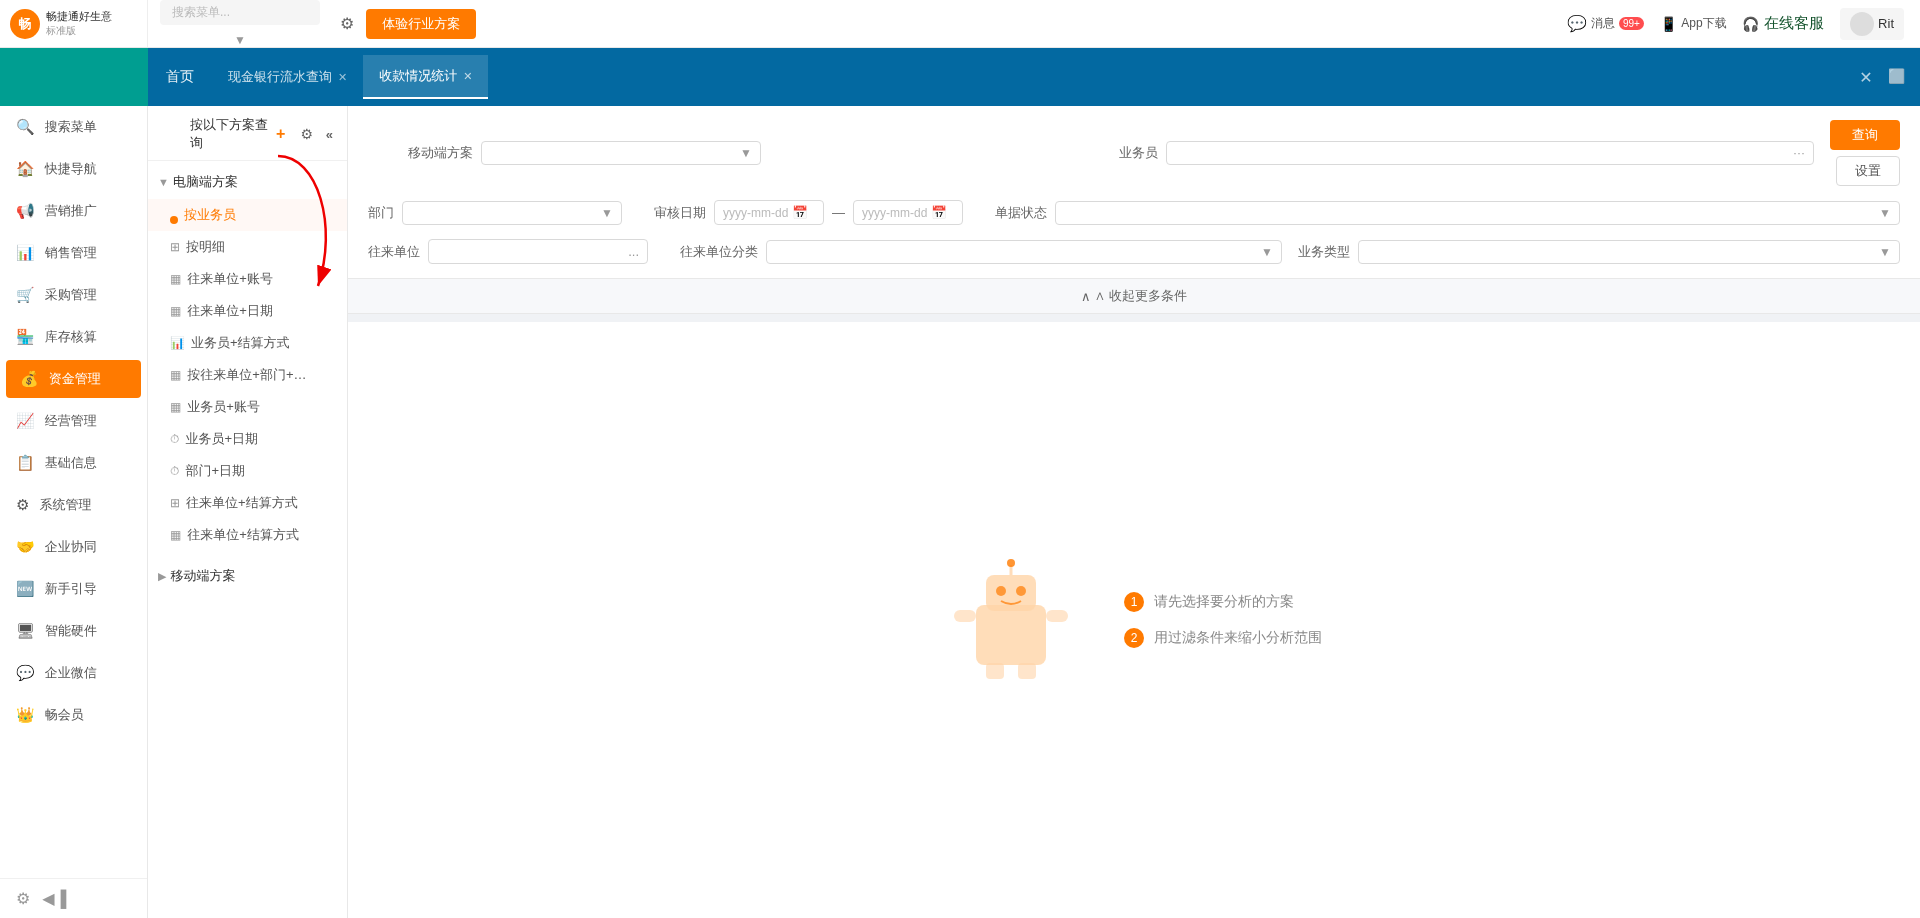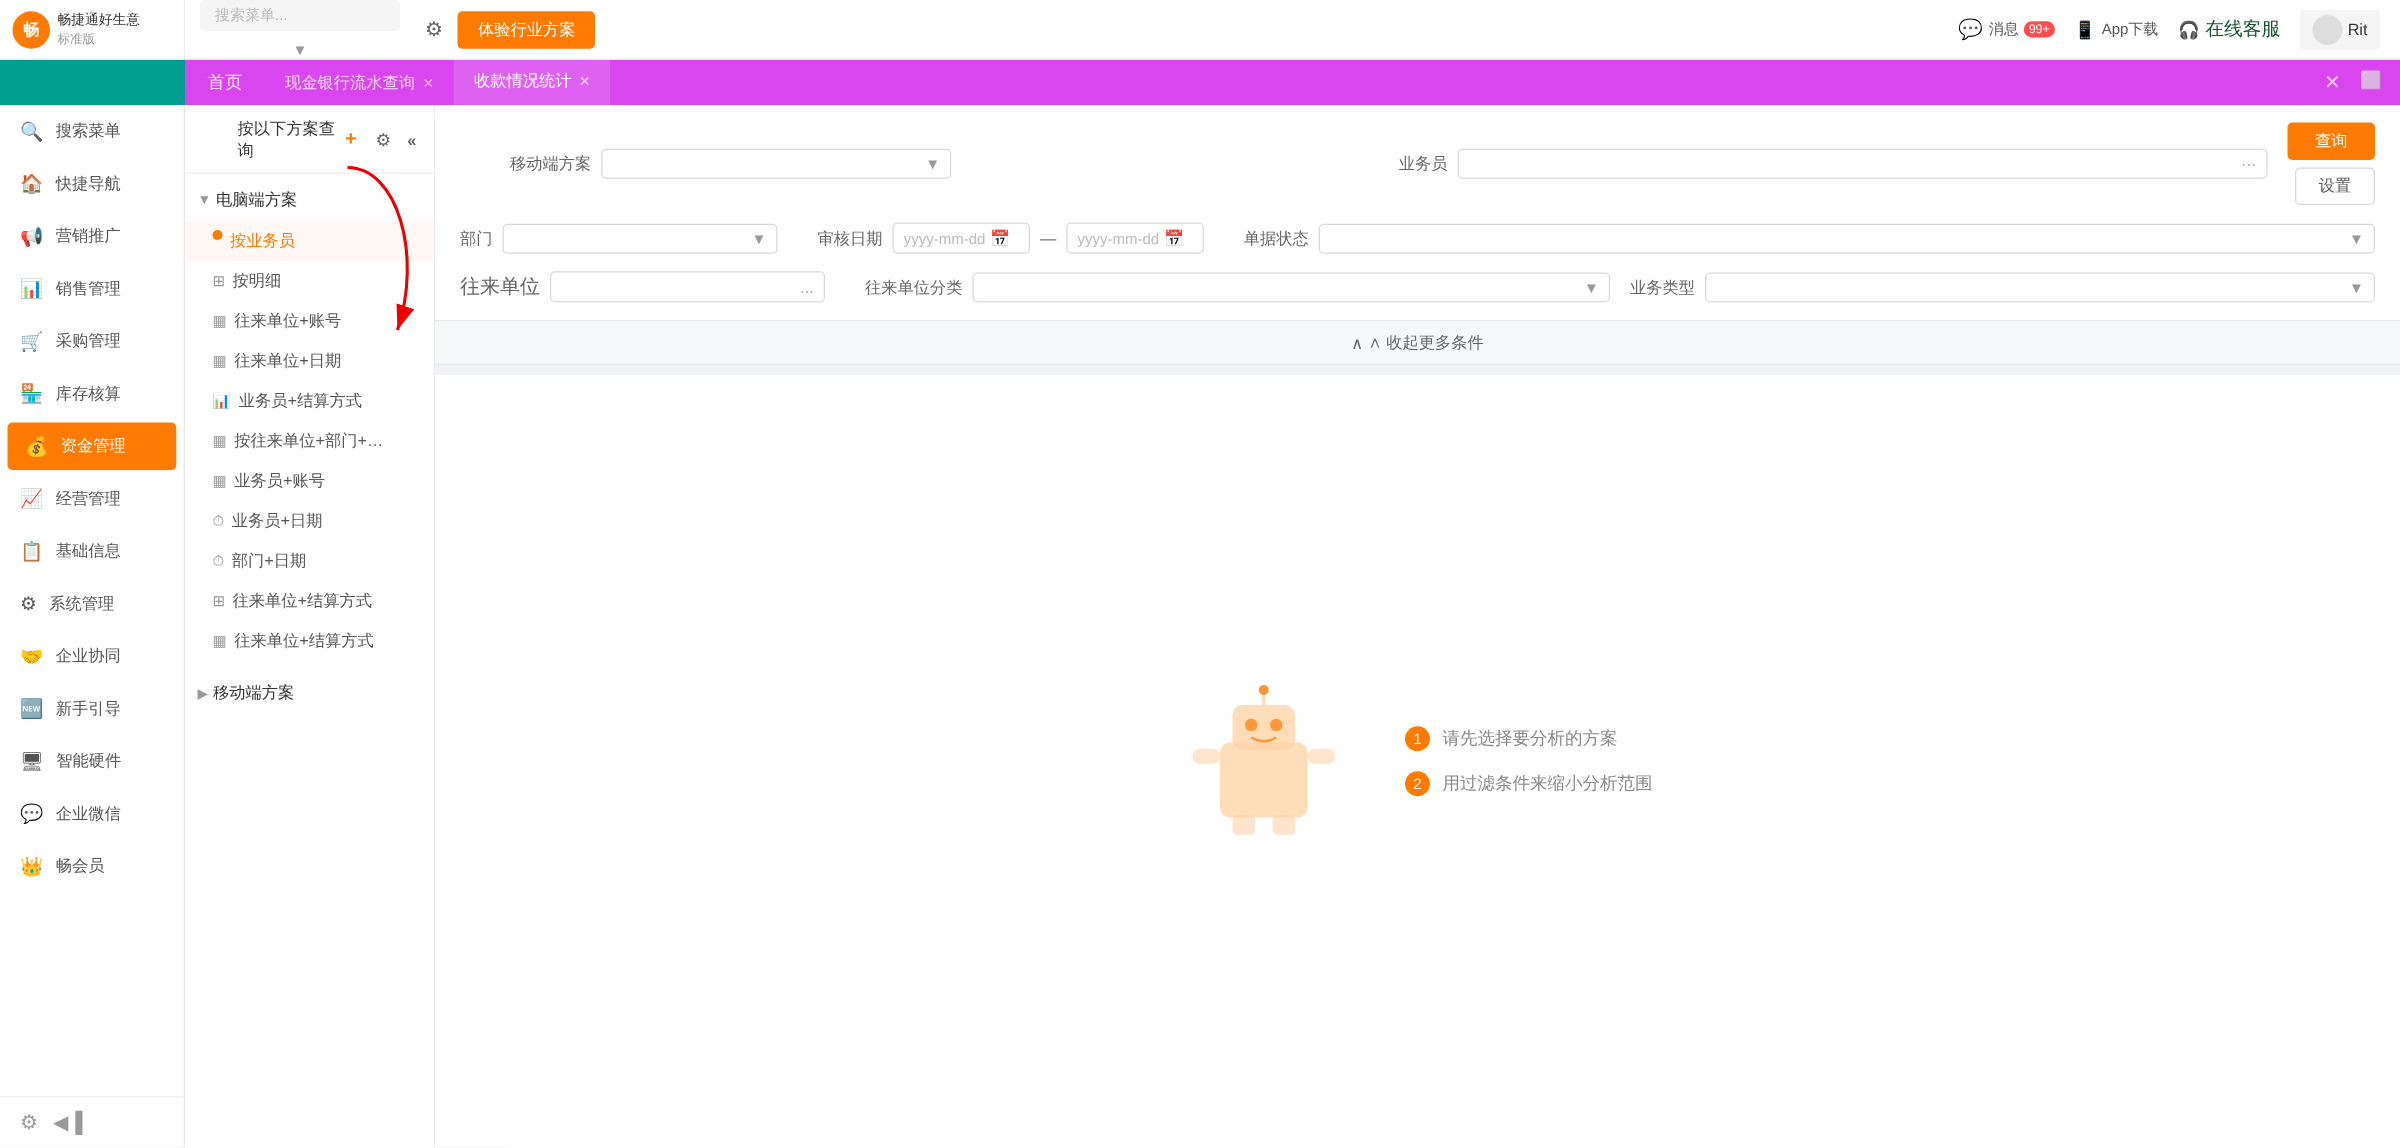--- a/index.html
+++ b/index.html
@@ -45,21 +45,21 @@
       <span style="font-size:14px;">🎧</span>
       <span style="font-size:15px;color:#14532d;font-family:Liberation Mono, monospace;">在线客服</span>
     </div>
     <div style="display:flex;align-items:center;gap:4px;cursor:pointer;background:#f5f5f5;border-radius:4px;padding:4px 10px;">
       <div style="width:24px;height:24px;background:#ddd;border-radius:50%;"></div>
       <span style="font-size:13px;color:#333;">Rit</span>
     </div>
   </div>
 </div>
 
-<div style="background:#d946ef;display:flex;align-items:center;height:36px;flex-shrink:0;">
+<div style="background:#0369a1;display:flex;align-items:center;height:58px;flex-shrink:0;">
   <div style="width:148px;flex-shrink:0;display:flex;align-items:center;justify-content:center;height:100%;background:#009e91;"></div>
 
   <div style="display:flex;align-items:center;height:100;">
     <div style="height:44px;display:flex;align-items:center;padding:0 18px;color:rgba(255,255,255,0.9);cursor:pointer;font-size:14px;">
       <span>首页</span>
     </div>
     <div style="height:44px;display:flex;align-items:center;padding:0 16px;color:rgba(255,255,255,0.8);cursor:pointer;font-size:13px;gap:6px;">
       <span>现金银行流水查询</span>
       <span style="font-size:11px;color:rgba(255,255,255,0.6);cursor:pointer;">✕</span>
     </div>
@@ -164,21 +164,21 @@
             <span style="cursor:pointer;color:#666;font-size:13px;padding:2px 4px;font-weight:bold;">«</span>
           </div>
         </div>
 
         <div style="padding:4px 0;">
           <div style="display:flex;align-items:center;gap:4px;padding:8px 10px;cursor:pointer;color:#333;font-size:13px;">
             <span style="color:#999;font-size:11px;">▼</span>
             <span>电脑端方案</span>
           </div>
 
-          <div style="display:flex;align-items:flex-start;gap:6px;padding:7px 10px 7px 22px;cursor:pointer;color:#ff7a00;font-size:13px;background:#fff8f5;">
+          <div style="display:flex;align-items:flex-end;gap:6px;padding:7px 10px 7px 22px;cursor:pointer;color:#ff7a00;font-size:13px;background:#fff8f5;">
             <div style="width:8px;height:8px;background:#ff7a00;border-radius:50%;flex-shrink:0;"></div>
             <span>按业务员</span>
           </div>
 
           <div style="display:flex;align-items:center;gap:6px;padding:7px 10px 7px 22px;cursor:pointer;color:#555;font-size:13px;">
             <span style="font-size:12px;color:#999;">⊞</span>
             <span>按明细</span>
           </div>
           <div style="display:flex;align-items:center;gap:6px;padding:7px 10px 7px 22px;cursor:pointer;color:#555;font-size:13px;">
             <span style="font-size:12px;color:#999;">▦</span>
@@ -294,21 +294,21 @@
               <div style="display:flex;align-items:center;border:1px solid #d9d9d9;border-radius:4px;padding:4px 8px;cursor:pointer;background:#fff;gap:4px;flex:1;">
                 <span style="flex:1;color:#bbb;font-size:13px;"> </span>
                 <span style="color:#999;font-size:12px;">▼</span>
               </div>
             </div>
           </div>
 
           <div style="display:flex;align-items:center;gap:16px;">
 
             <div style="display:flex;align-items:center;gap:8px;">
-              <span style="color:#666;font-size:16px;white-space:nowrap;">往来单位</span>
+              <span style="color:#666;font-size:13px;white-space:nowrap;">往来单位</span>
               <div style="display:flex;align-items:center;border:1px solid #d9d9d9;border-radius:4px;padding:4px 8px;cursor:pointer;background:#fff;gap:4px;min-width:220px;">
                 <span style="flex:1;color:#bbb;font-size:13px;"> </span>
                 <span style="color:#999;font-size:13px;">...</span>
               </div>
             </div>
 
             <div style="display:flex;align-items:center;gap:8px;flex:1;margin-left:16px;">
               <span style="color:#666;font-size:13px;white-space:nowrap;">往来单位分类</span>
               <div style="display:flex;align-items:center;border:1px solid #d9d9d9;border-radius:4px;padding:4px 8px;cursor:pointer;background:#fff;gap:4px;flex:1;">
                 <span style="flex:1;color:#bbb;font-size:13px;"> </span>

